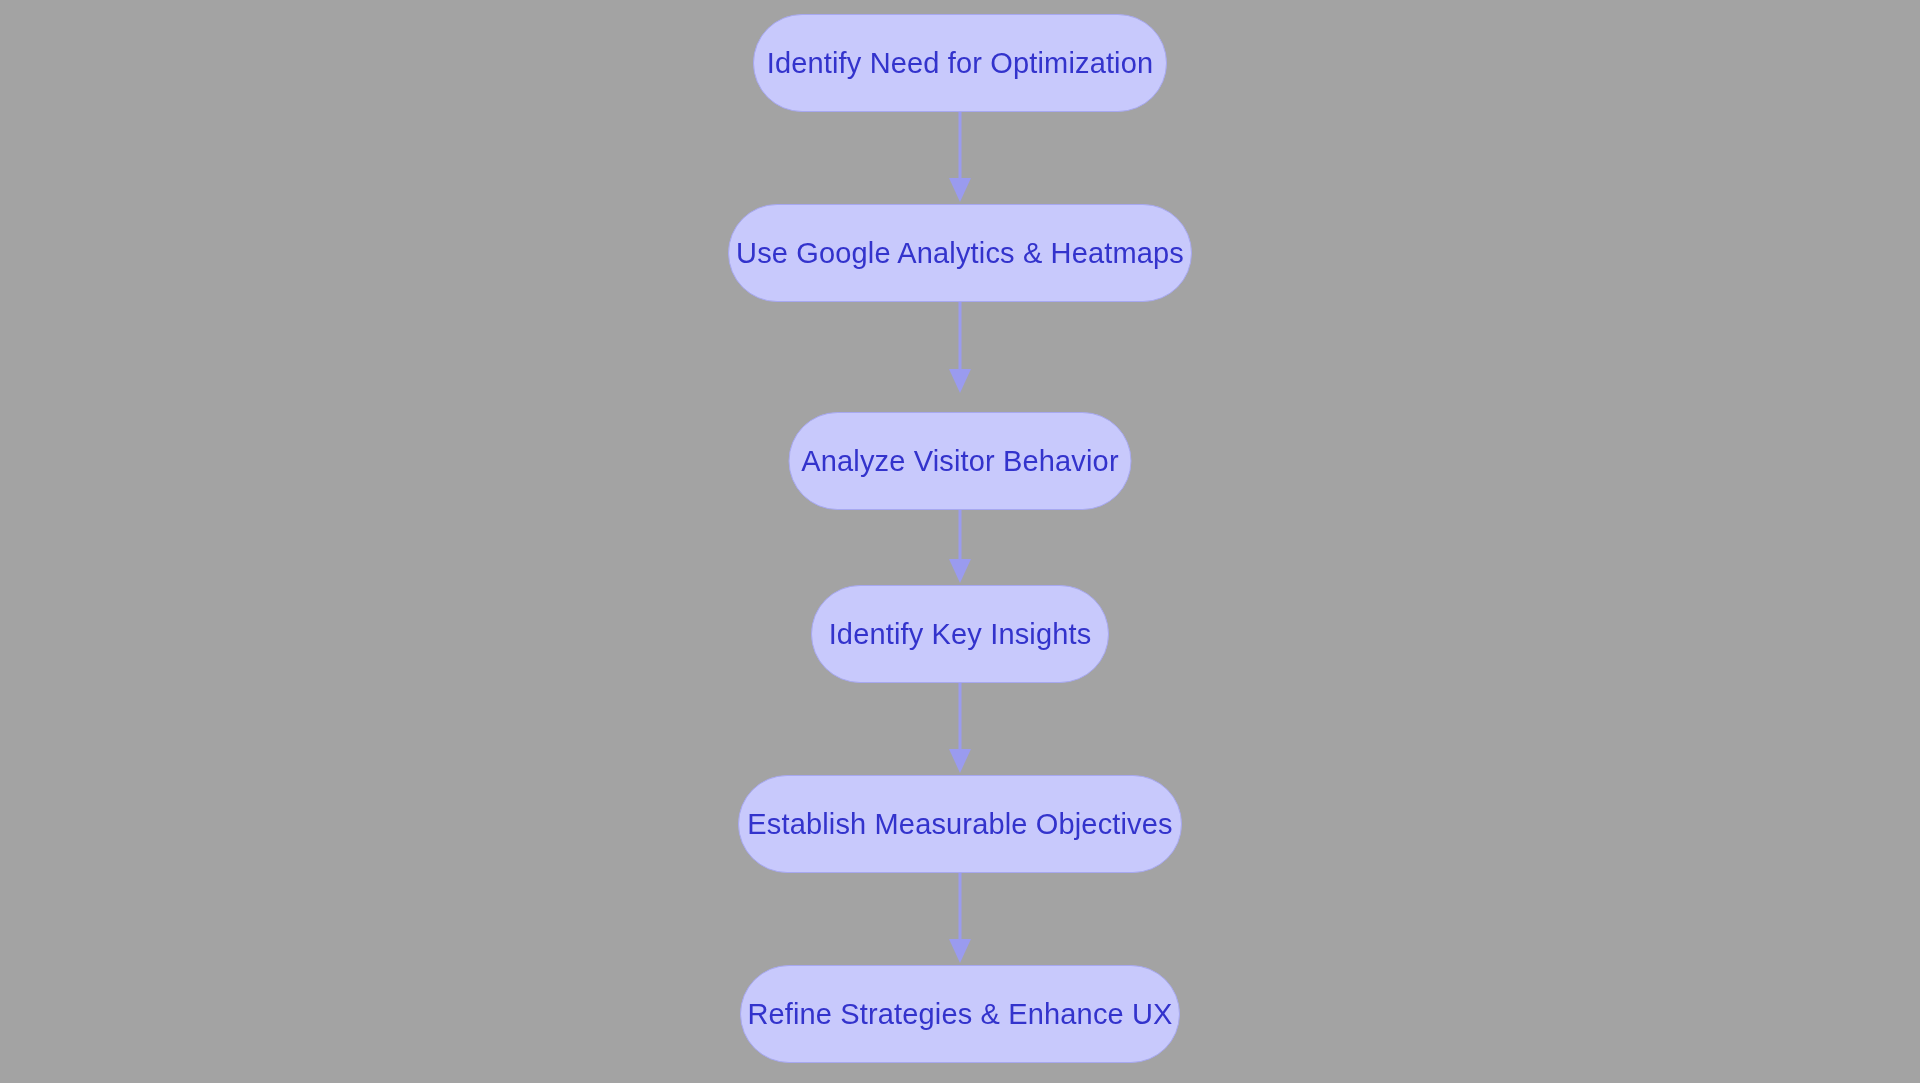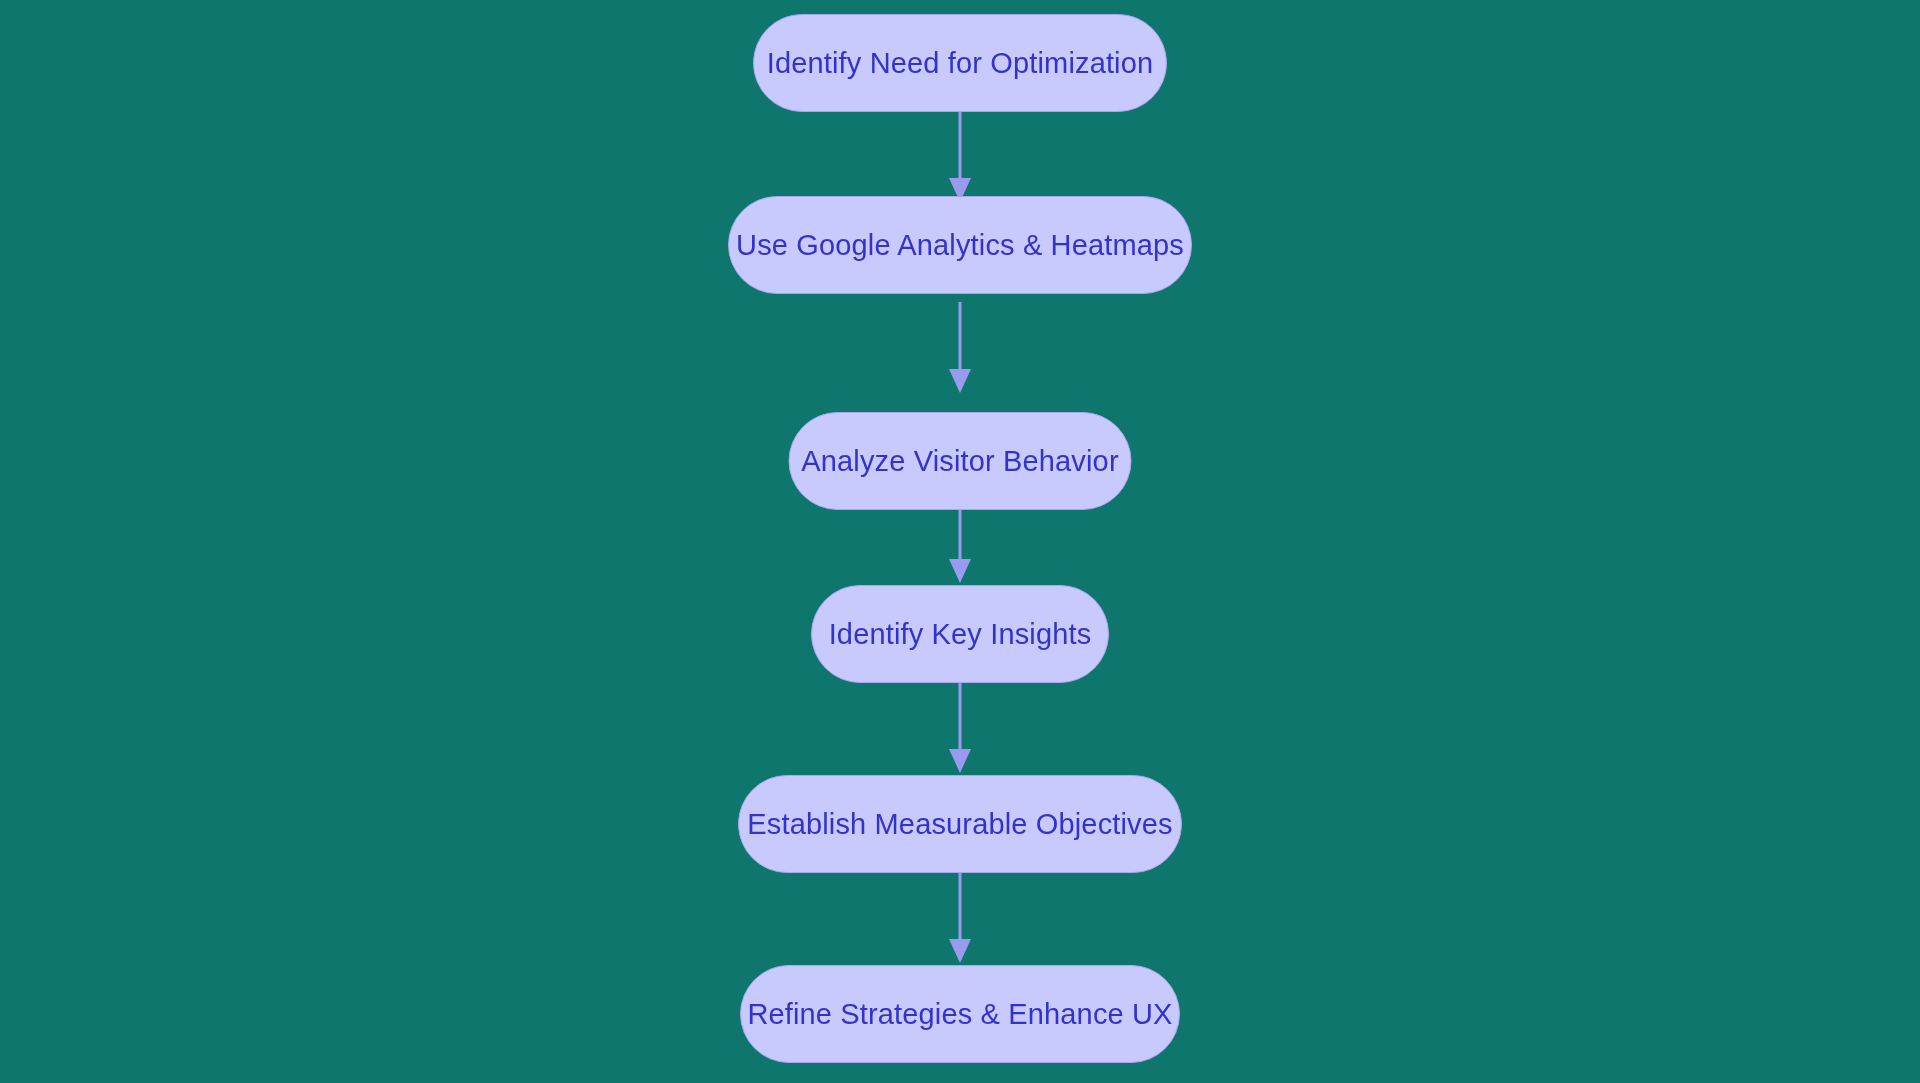--- a/index.html
+++ b/index.html
@@ -12,21 +12,21 @@
     width: 1920px;
     height: 1083px;
     overflow: hidden;
     font-family: "Liberation Sans", sans-serif;
   }
 
   #flowchart-canvas {
     position: relative;
     width: 1920px;
     height: 1083px;
-    background: #0f766e;
+    background: #a3a3a3;
   }
 
   .flow-node {
     position: absolute;
     left: 50%;
     transform: translateX(-50%);
     box-sizing: border-box;
     height: 98px;
     display: flex;
     align-items: center;
@@ -97,21 +97,21 @@
     <svg width="40" height="92" viewBox="0 0 40 92" aria-hidden="true">
       <line x1="20" y1="0" x2="20" y2="74" stroke="#9a9bef" stroke-width="3"></line>
       <polygon points="20,90 9,66 31,66" fill="#9a9bef"></polygon>
     </svg>
   </div>
 
   <div class="flow-node" style="top:14px; width:414px;">
     <span class="flow-node-label">Identify Need for Optimization</span>
   </div>
 
-  <div class="flow-node" style="top:196px; width:464px;">
+  <div class="flow-node" style="top:204px; width:464px;">
     <span class="flow-node-label">Use Google Analytics &amp; Heatmaps</span>
   </div>
 
   <div class="flow-node" style="top:412px; width:343px;">
     <span class="flow-node-label">Analyze Visitor Behavior</span>
   </div>
 
   <div class="flow-node" style="top:585px; width:298px;">
     <span class="flow-node-label">Identify Key Insights</span>
   </div>

